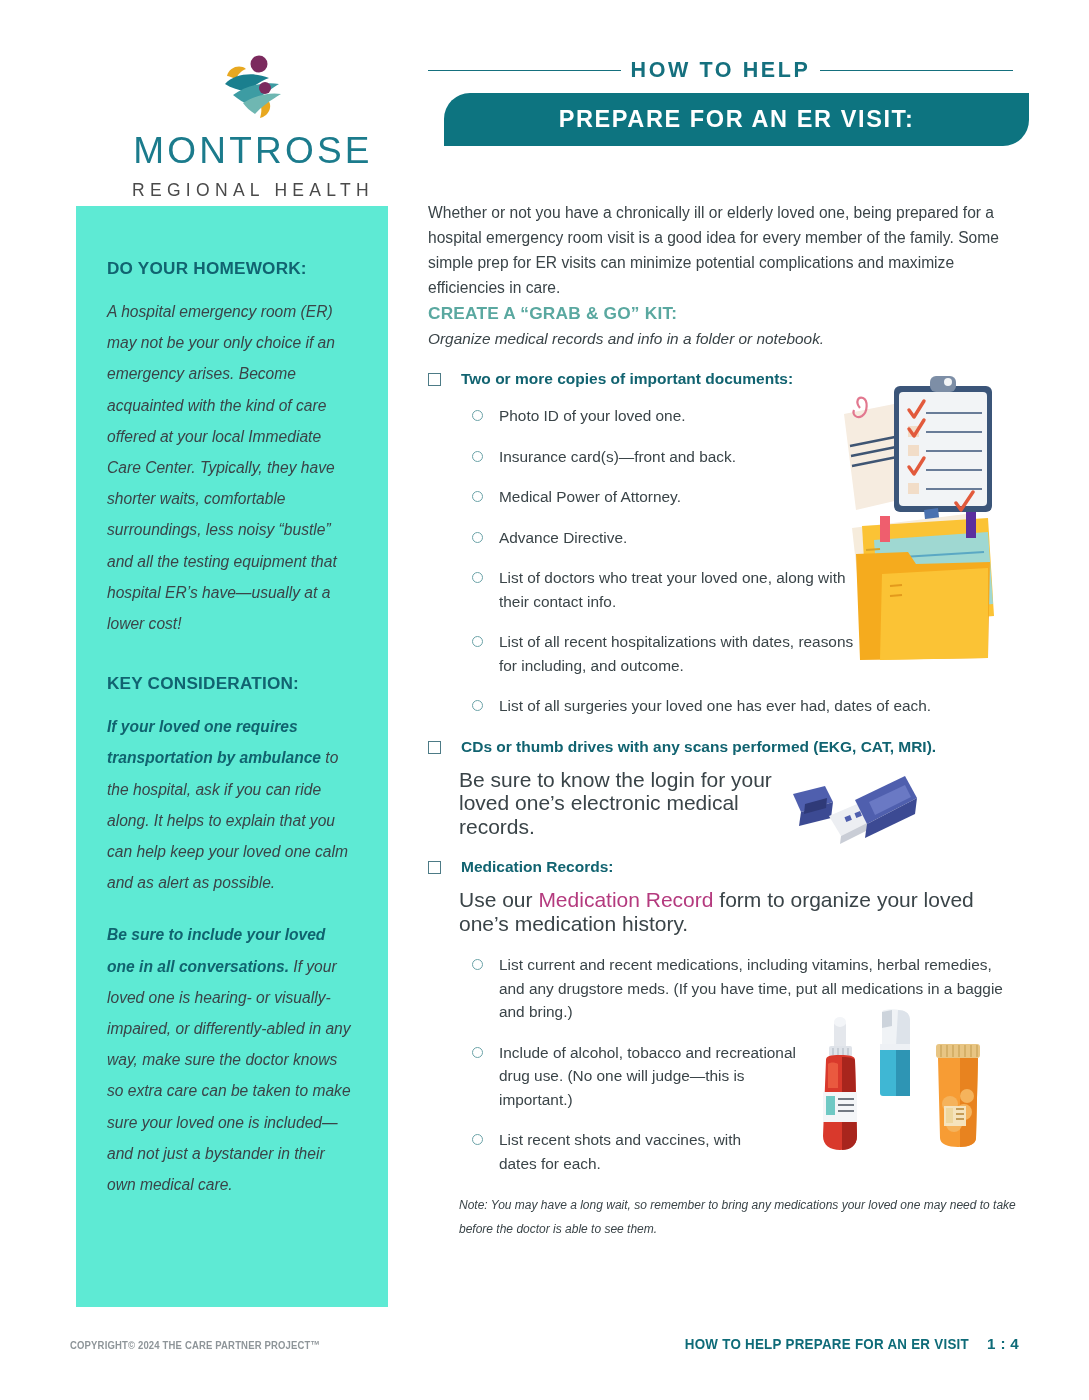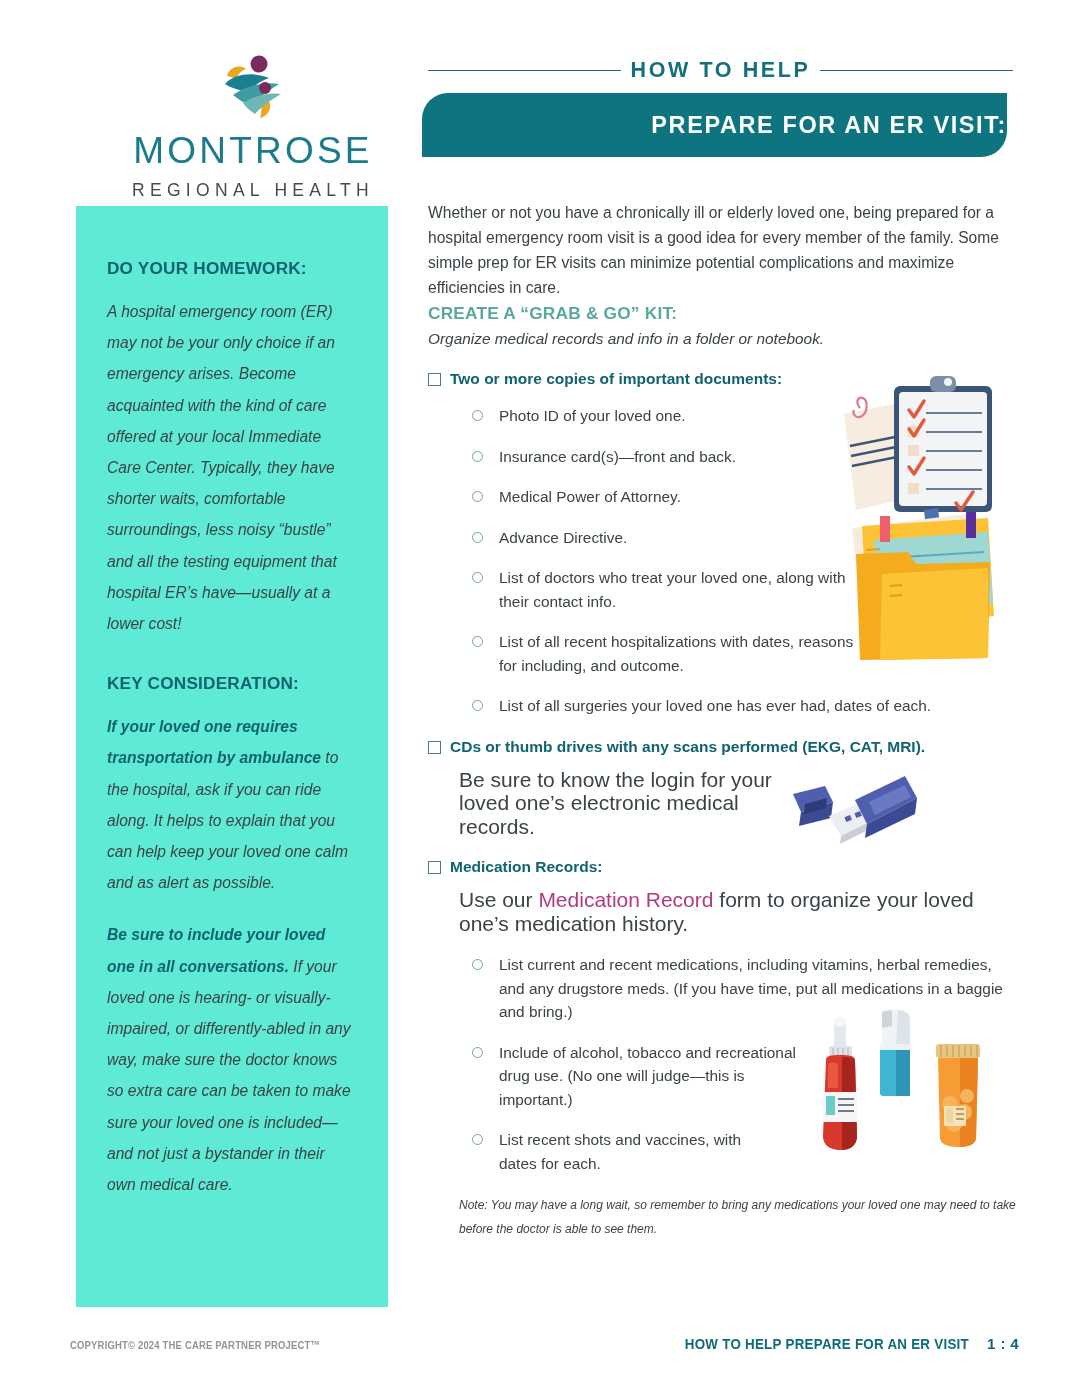--- a/index.html
+++ b/index.html
@@ -52,30 +52,30 @@
   .howto-text {
     font-size: 21.5px;
     font-weight: 700;
     letter-spacing: 2.6px;
     color: #15707e;
     white-space: nowrap;
   }
 
   .banner {
     position: absolute;
-    left: 422px;
+    left: 444px;
     top: 93px;
     width: 585px;
-    height: 64px;
+    height: 53px;
     background: #0d7480;
     border-top-left-radius: 26px;
     border-bottom-right-radius: 26px;
     display: flex;
     align-items: center;
-    justify-content: flex-end;
+    justify-content: center;
   }
   .banner-text {
     color: #ffffff;
     font-size: 23.5px;
     font-weight: 700;
     letter-spacing: 1.6px;
   }
 
   
   .sidebar {
@@ -122,21 +122,21 @@
     margin-bottom: 6px;
   }
   .sec-sub {
     font-style: italic;
     font-size: 15.4px;
     color: #3a4448;
     margin-bottom: 20px;
   }
 
   
-  .chk-row { display: flex; gap: 9px; margin-bottom: 14px; }
+  .chk-row { display: flex; gap: 20px; margin-bottom: 14px; }
   .chk-box {
     flex: 0 0 auto;
     width: 13px; height: 13px;
     border: 1.6px solid #4d7b86;
     margin-top: 5px;
   }
   .chk-label {
     color: #116370;
     font-size: 15.5px;
     font-weight: 700;

